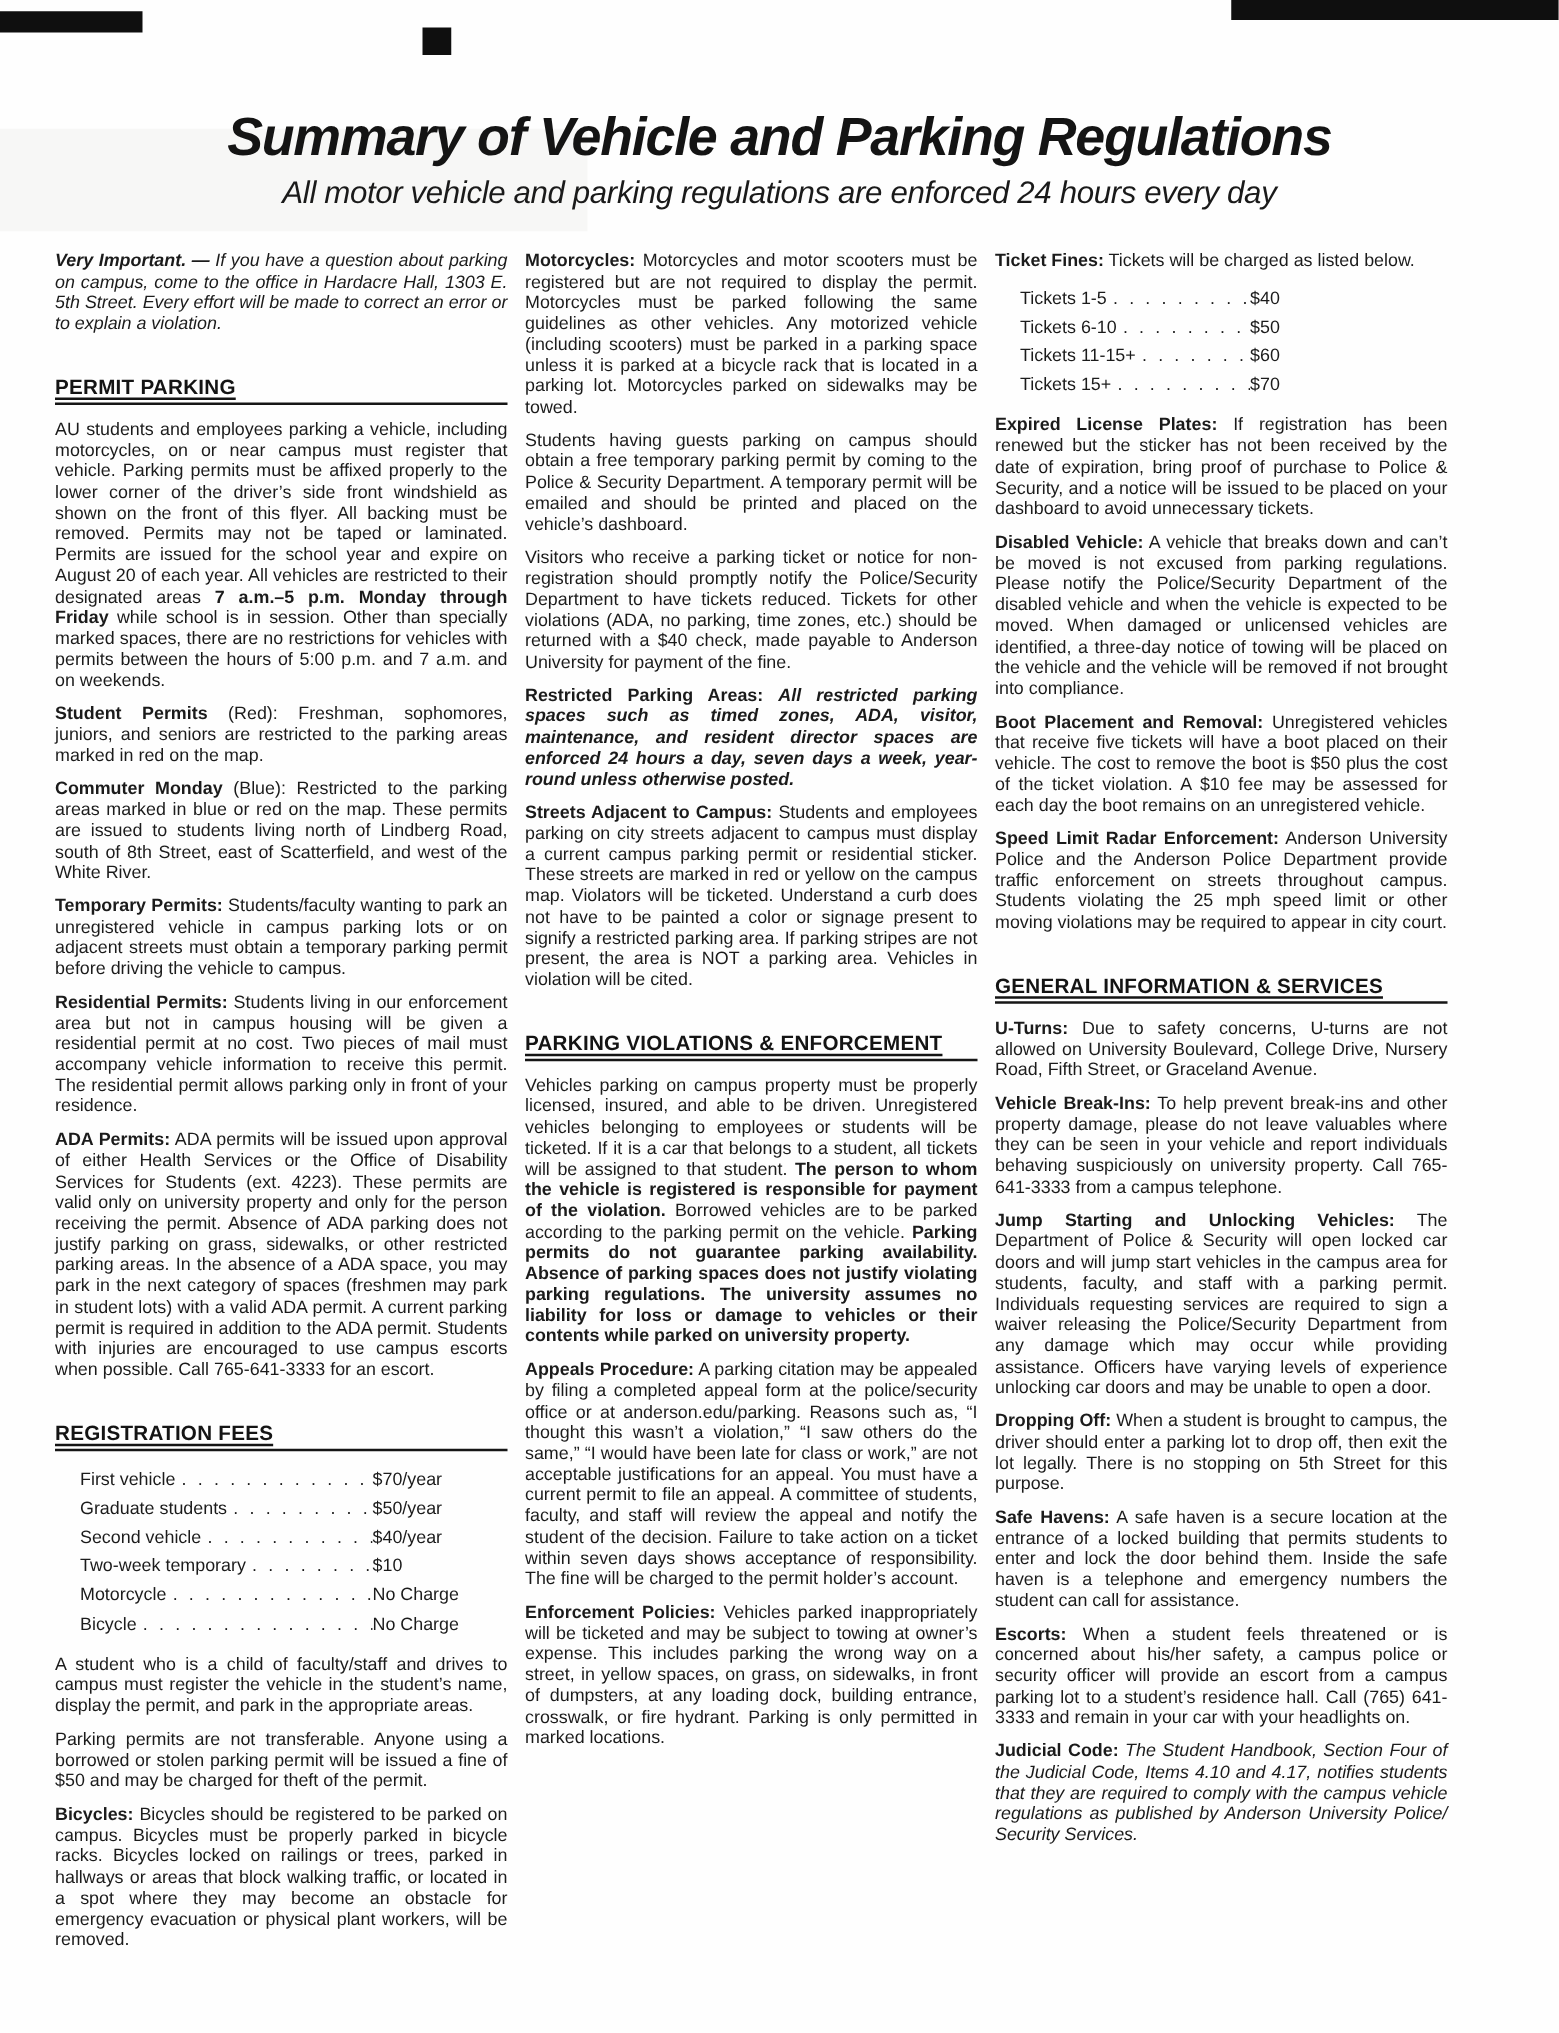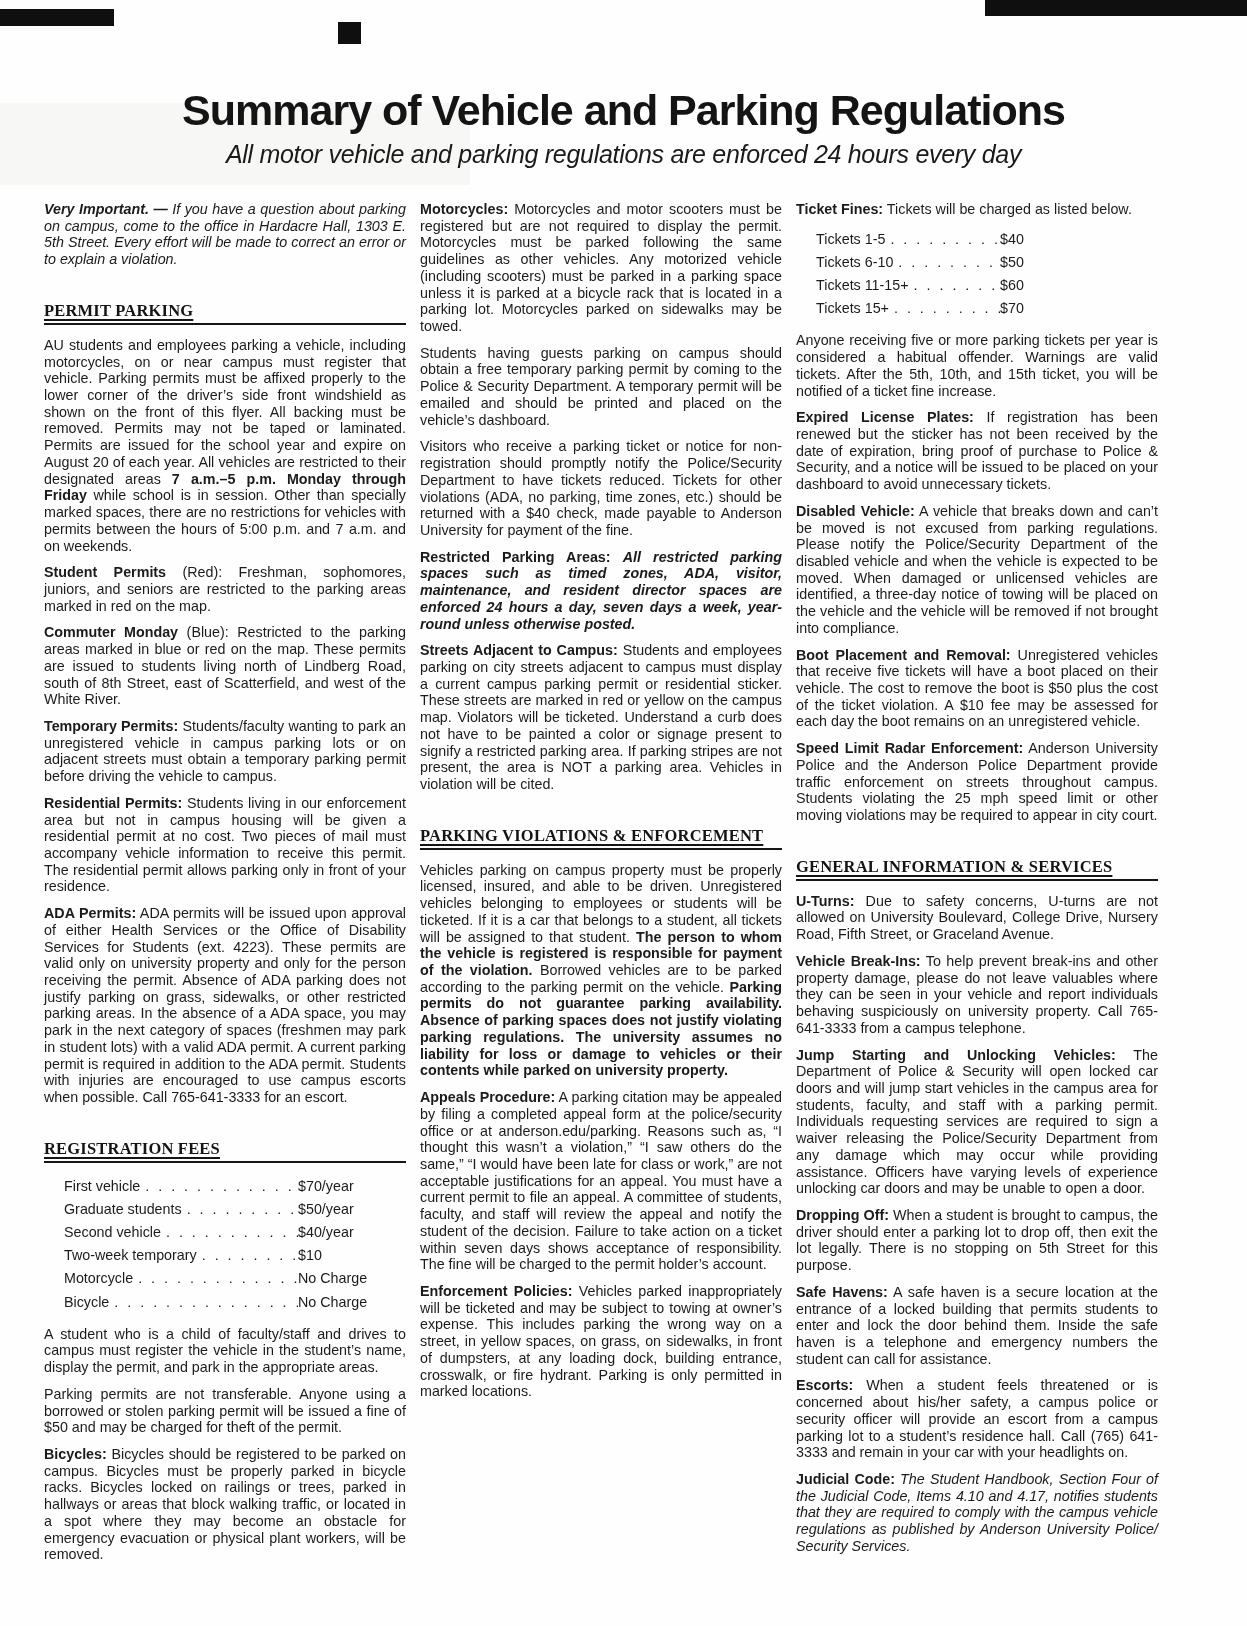--- a/index.html
+++ b/index.html
@@ -10,21 +10,21 @@
     -webkit-font-smoothing:antialiased;
   }
   .artifact{position:absolute;background:#0f0f0f}
   #art-tl{left:0;top:9px;width:114px;height:17px}
   #art-tr{right:0;top:0;width:262px;height:16px}
   #art-sq{left:338px;top:22px;width:23px;height:22px}
   .shade{position:absolute;left:0;top:103px;width:470px;height:82px;background:#f7f7f6}
 
   .masthead{margin-top:86px;text-align:center;position:relative}
   .masthead h1{
-    margin:0;font-size:43px;font-weight:700;letter-spacing:-1px;color:#141414;
+    margin:0;font-size:43px;font-weight:700;letter-spacing:-1px;color:#141414;font-style:italic;
   }
   .masthead .subtitle{
     margin-top:5px;font-size:25px;font-style:italic;color:#1a1a1a;letter-spacing:-.3px;text-align:center;
   }
 
   #columns{
     display:grid;grid-template-columns:repeat(3,362px);column-gap:14px;
     margin:32px 0 0 44px;
   }
   .col{min-width:0}
@@ -33,21 +33,21 @@
     margin:0 0 10px;text-align:justify;
     font-size:14.3px;line-height:1.17;
   }
   .b{font-weight:700}
   .i{font-style:italic}
   .u{text-underline-offset:2px}
 
   .sec-head{
     margin:33px 0 12px;padding-bottom:2px;
     border-bottom:2.5px solid #161616;
-    font-weight:700;font-size:16.5px;letter-spacing:.2px;color:#141414;font-family:Liberation Serif, serif;
+    font-weight:700;font-size:16.5px;letter-spacing:.2px;color:#141414;
   }
   .col .sec-head:first-child{margin-top:0}
   .sec-head span{
     text-decoration:underline;text-decoration-thickness:1.5px;text-underline-offset:3px;
   }
 
   .fee-table{margin:4px 0 12px 20px;font-size:14.3px}
   .fee-table.fees{width:318px}
   .fee-table.tickets{width:228px}
   .fee-row{display:flex;align-items:baseline;line-height:1.62}
@@ -145,21 +145,20 @@
           <span class="fee-label">Tickets 11-15+</span>
           <span class="fee-dots">. . . . . . . . . . . . .</span>
           <span class="fee-value">$60</span>
         </div>
         <div class="fee-row">
           <span class="fee-label">Tickets 15+</span>
           <span class="fee-dots">. . . . . . . . . . . . .</span>
           <span class="fee-value">$70</span>
         </div>
       </div>
-      <p class="para"><span class="">Anyone receiving five or more parking tickets per year is considered a habitual offender.  Warnings are valid tickets. After the 5th, 10th, and 15th ticket, you will be notified of a ticket fine increase.</span></p>
       <p class="para"><span class="b">Expired License Plates:</span><span class=""> If registration has been renewed but the sticker has not been received by the date of expiration, bring proof of purchase to Police &amp; Security, and a notice will be issued to be placed on your dashboard to avoid unnecessary tickets.</span></p>
       <p class="para"><span class="b">Disabled Vehicle:</span><span class=""> A vehicle that breaks down and can’t be moved is not excused from parking regulations. Please notify the Police/Security Department of the disabled vehicle and when the vehicle is expected to be moved. When damaged or unlicensed vehicles are identified, a three-day notice of towing will be placed on the vehicle and the vehicle will be removed if not brought into compliance.</span></p>
       <p class="para"><span class="b">Boot Placement and Removal:</span><span class=""> Unregistered vehicles that receive five tickets will have a boot placed on their vehicle. The cost to remove the boot is $50 plus the cost of the ticket violation. A $10 fee may be assessed for each day the boot remains on an unregistered vehicle.</span></p>
       <p class="para"><span class="b">Speed Limit Radar Enforcement:</span><span class=""> Anderson University Police and the Anderson Police Department provide traffic enforcement on streets throughout campus. Students violating the 25 mph speed limit or other moving violations may be required to appear in city court.</span></p>
       <div class="sec-head"><span>GENERAL INFORMATION &amp; SERVICES</span></div>
       <p class="para"><span class="b">U-Turns:</span><span class=""> Due to safety concerns, U-turns are not allowed on University Boulevard, College Drive, Nursery Road, Fifth Street, or Graceland Avenue.</span></p>
       <p class="para"><span class="b">Vehicle Break-Ins:</span><span class=""> To help prevent break-ins and other property damage, please do not leave valuables where they can be seen in your vehicle and report individuals behaving suspiciously on university property. Call 765-641-3333 from a campus telephone.</span></p>
       <p class="para"><span class="b">Jump Starting and Unlocking Vehicles:</span><span class=""> The Department of Police &amp; Security will open locked car doors and will jump start vehicles in the campus area for students, faculty, and staff with a parking permit. Individuals requesting services are required to sign a waiver releasing the Police/Security Department from any damage which may occur while providing assistance. Officers have varying levels of experience unlocking car doors and may be unable to open a door.</span></p>
       <p class="para"><span class="b">Dropping Off:</span><span class=""> When a student is brought to campus, the driver should enter a parking lot to drop off, then exit the lot legally. There is no stopping on 5th Street for this purpose.</span></p>
       <p class="para"><span class="b">Safe Havens:</span><span class=""> A safe haven is a secure location at the entrance of a locked building that permits students to enter and lock the door behind them. Inside the safe haven is a telephone and emergency numbers the student can call for assistance.</span></p>

